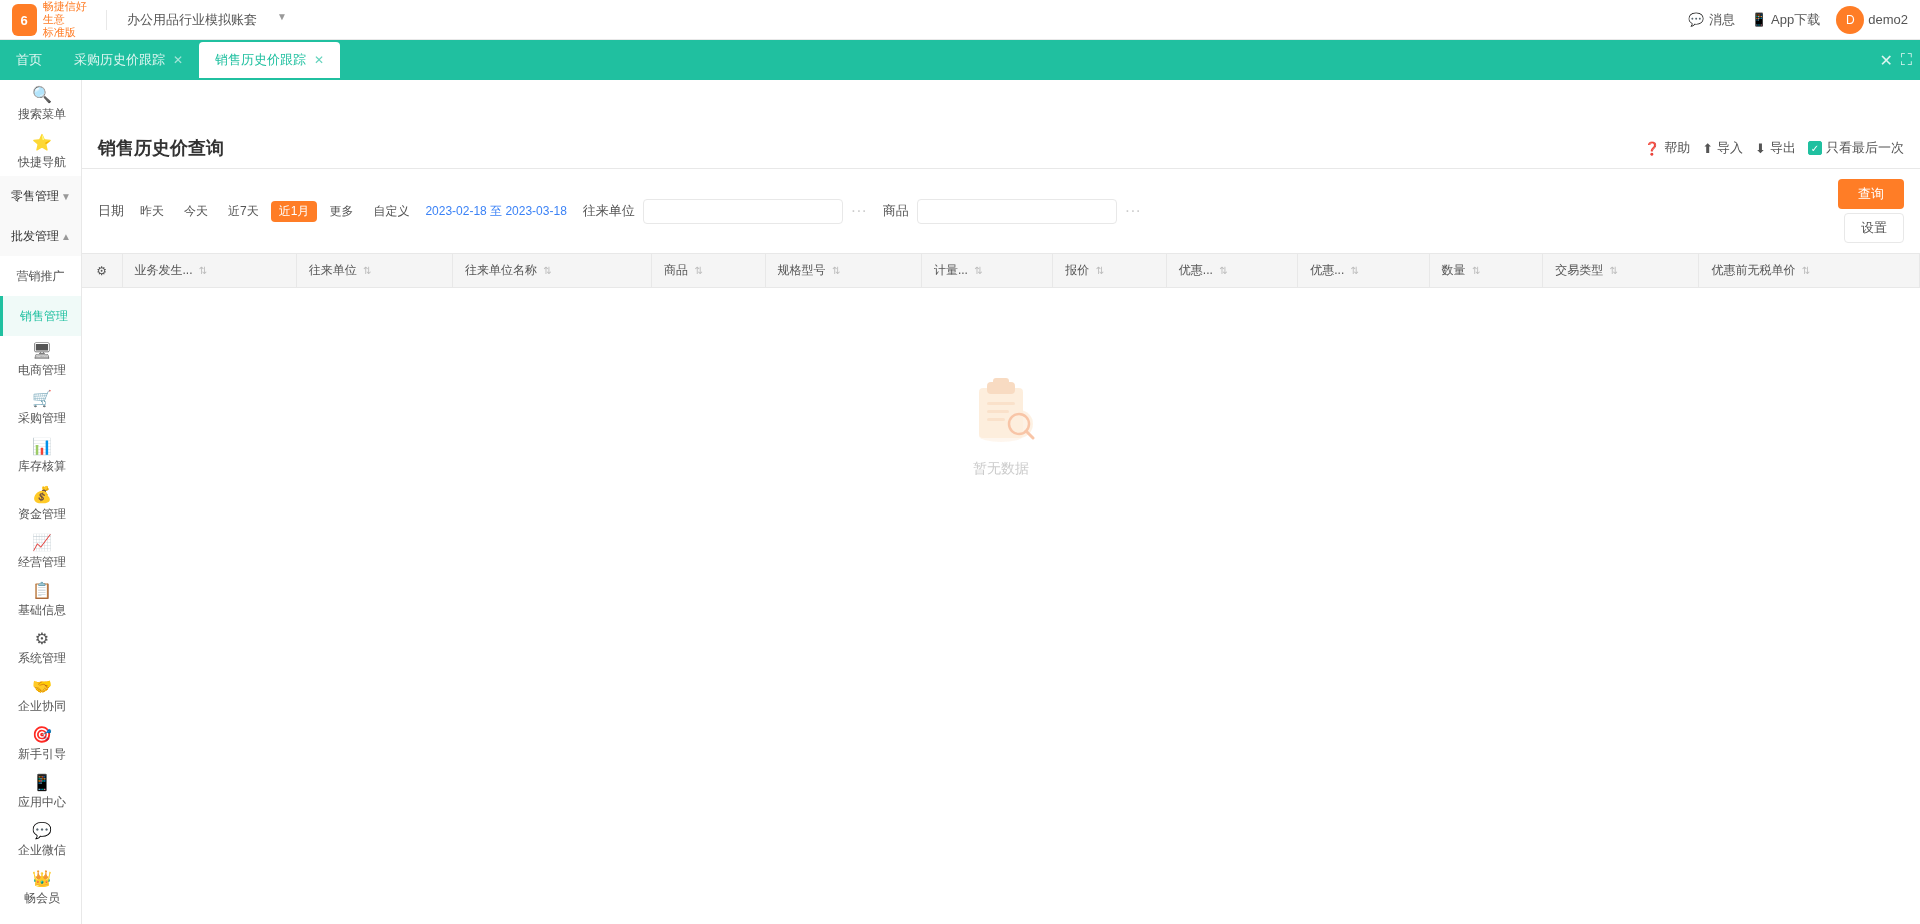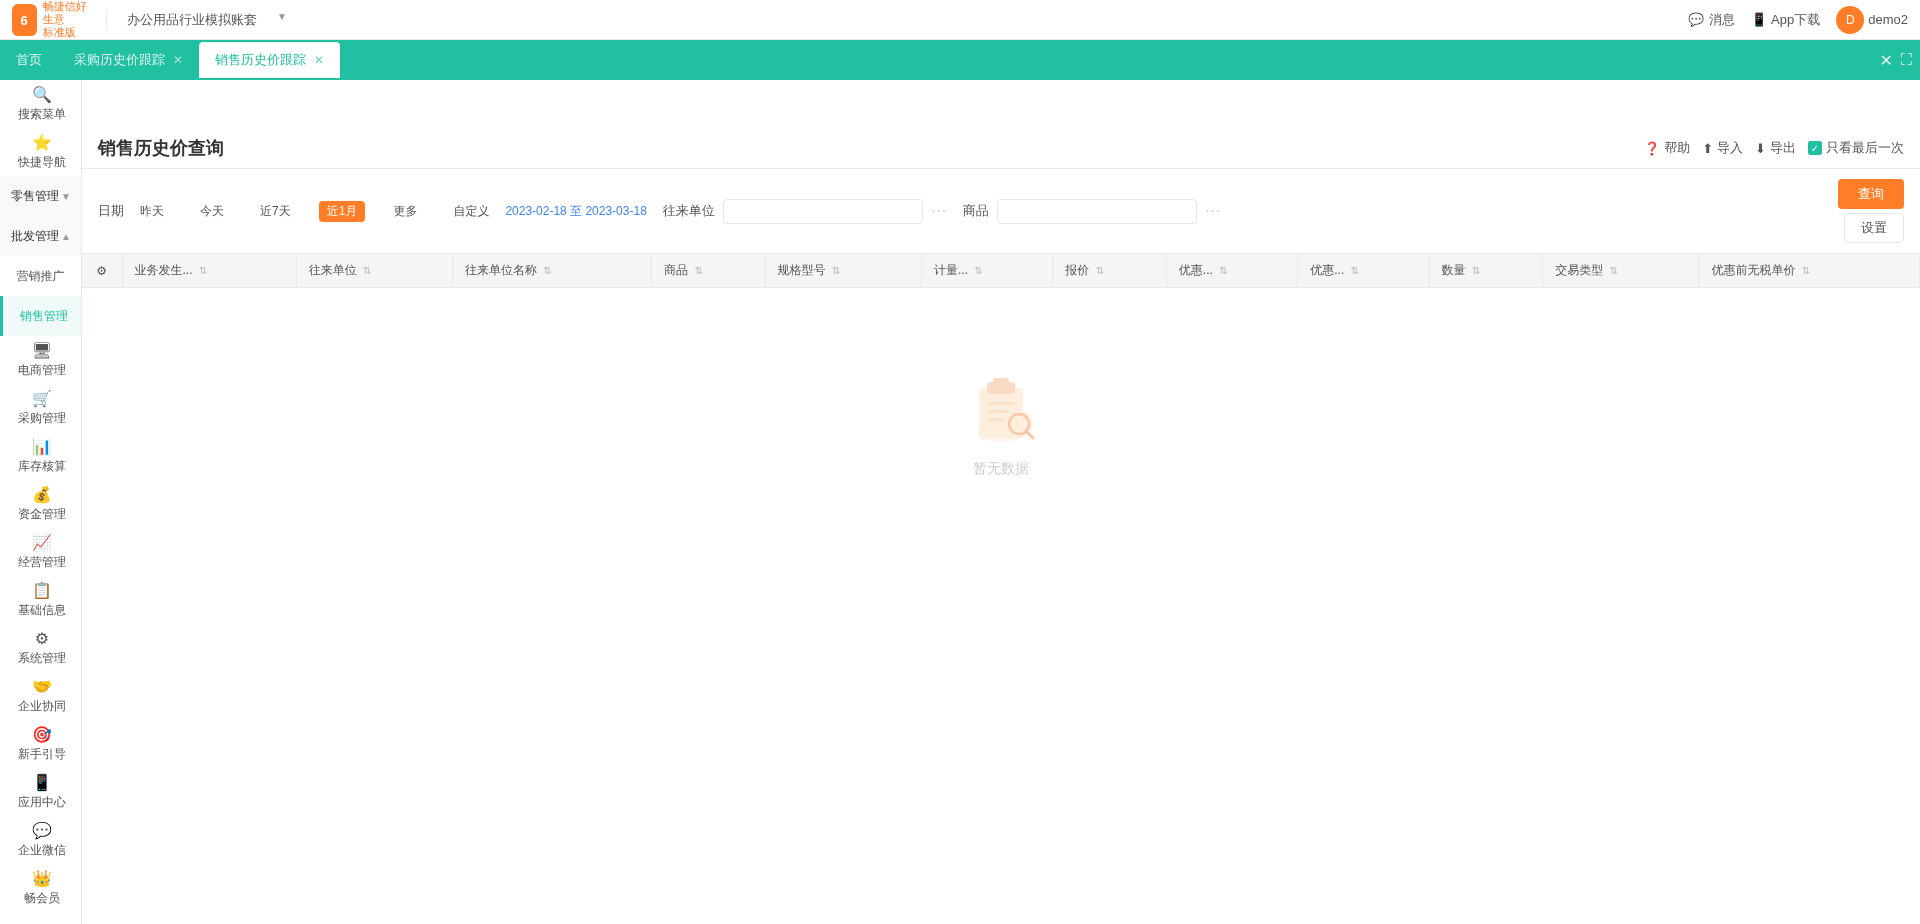--- a/index.html
+++ b/index.html
@@ -238,21 +238,21 @@
     .filter-group {
       display: flex;
       align-items: center;
       gap: 8px;
     }
     .filter-label { color: #555; font-size: 13px; white-space: nowrap; }
     .date-range { font-size: 12px; color: #3b82f6; }
     .date-buttons {
       display: flex;
       align-items: center;
-      gap: 20px;
+      gap: 4px;
     }
     .date-btn {
       padding: 2px 8px;
       border-radius: 4px;
       font-size: 12px;
       cursor: pointer;
       border: none;
       background: transparent;
       color: #555;
     }

